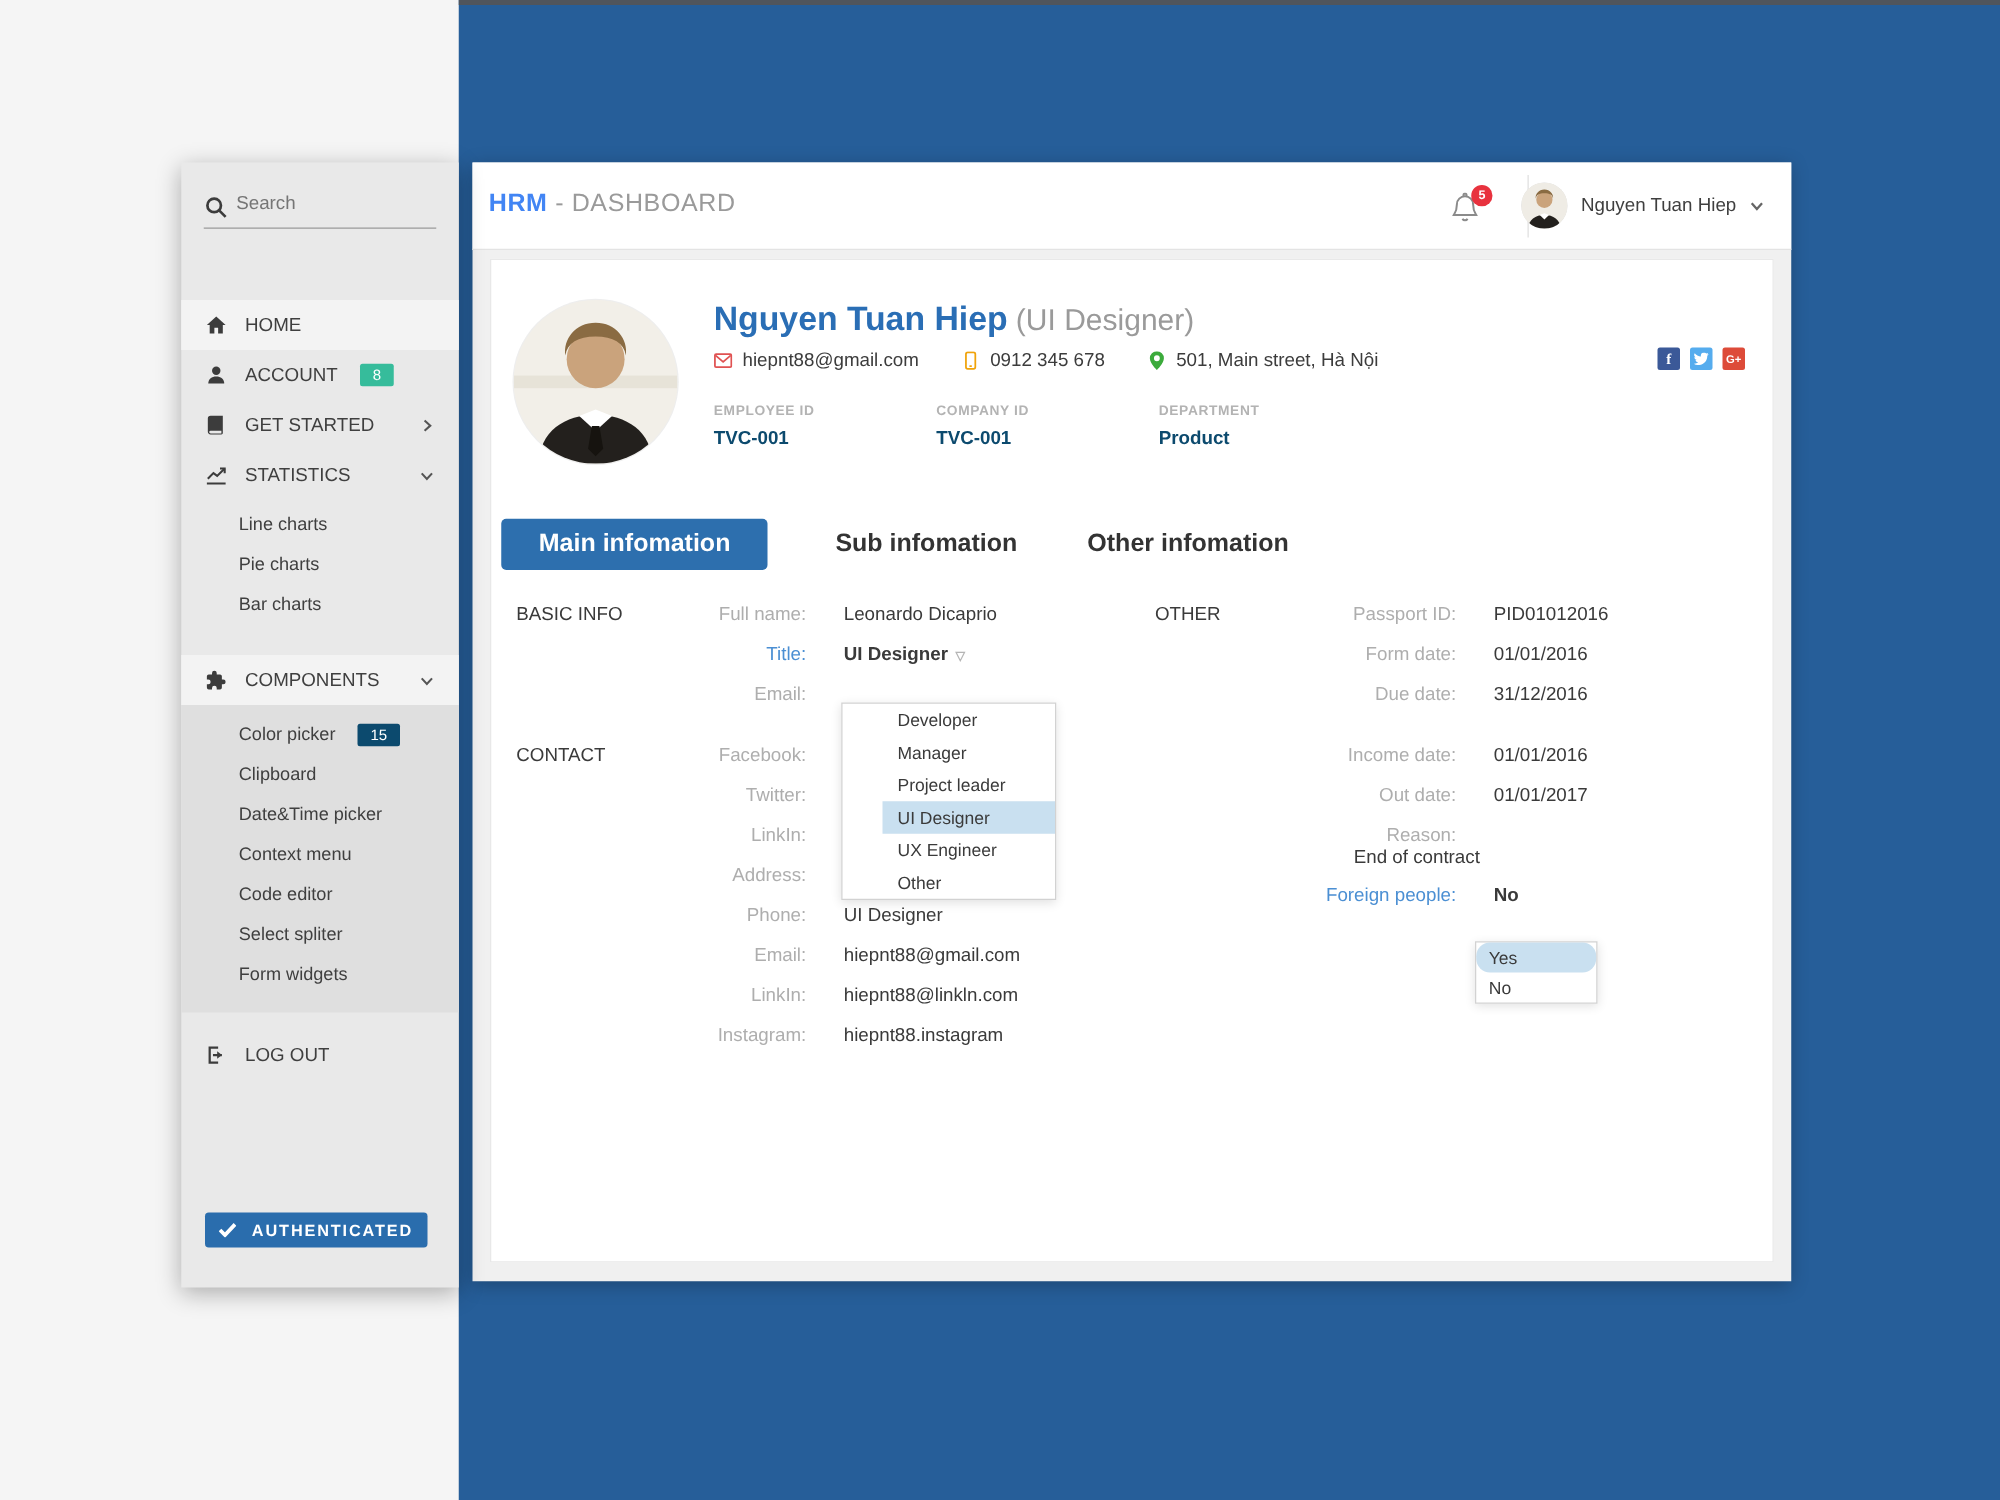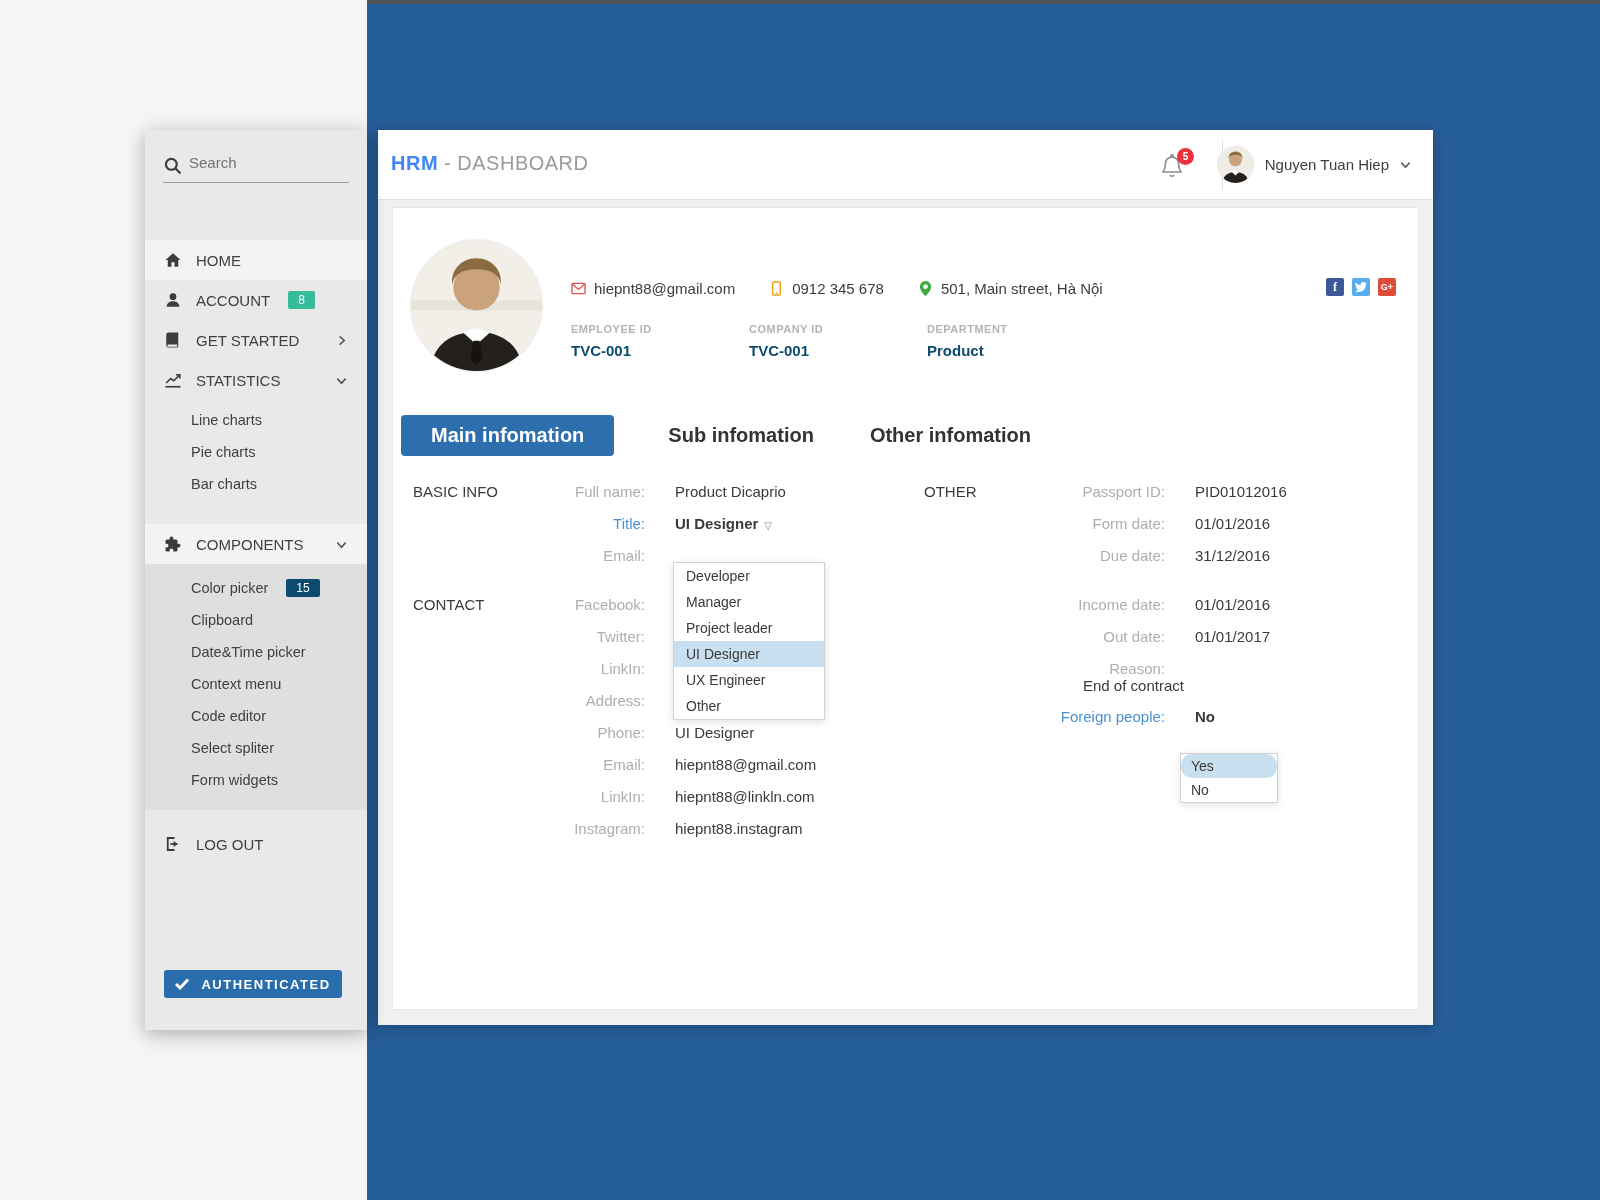--- a/index.html
+++ b/index.html
@@ -88,21 +88,21 @@
   .flabel { width:92px; text-align:right; font-size:15px; color:#aeaeae; }
   .flabel.blue { color:#4b8fd3; }
   .fvalue { margin-left:30px; font-size:15px; color:#3a3a3a; white-space:nowrap; }
   .fvalue.bold { font-weight:bold; }
   .flabel-wide { width:112px; text-align:right; font-size:15px; color:#aeaeae; }
   .flabel-wide.blue { color:#4b8fd3; }
   .dd-caret { display:inline-block; margin-left:6px; font-size:10px; color:#b5b5b5; }
 
   
   .dropdown { position:absolute; background:#fff; border:1px solid #d2d2d2; box-shadow:0 2px 8px rgba(0,0,0,.12); z-index:20; }
-  .dd-title { left:280px; top:354px; width:152px; }
+  .dd-title { left:280px; top:354px; width:172px;padding-left:32px; }
   .dd-item { padding:5px 12px; font-size:14px; color:#3a3a3a; cursor:pointer; }
   .dd-item.selected { background:#c9e0f0; }
   .dd-foreign { left:787px; top:545px; width:98px; }
   .dd-foreign .dd-item { padding:4px 10px;border-radius:11px; }
 
   svg { display:block; }
 </style>
 </head>
 <body>
 
@@ -237,20 +237,23 @@
           <rect width="130" height="130" fill="#f2efe8"></rect>
           <rect y="60" width="130" height="10" fill="#e7e3d8"></rect>
           <circle cx="65" cy="47" r="23" fill="#caa37c"></circle>
           <path d="M65 18c-16 0-26 13-24 26 1.5-10 10-15 24-15s22.5 5 24 15c2-13-8-26-24-26z" fill="#8a6b42"></path>
           <path d="M20 130c0-26 21-39 45-39s45 13 45 39z" fill="#23201d"></path>
           <path d="M52 92l13 12 13-12-13-5z" fill="#fff"></path>
           <path d="M62 100h6l3 18-6 6-6-6z" fill="#16130f"></path>
         </svg>
     </div>
 
+    <div class="profile-name-row">
+      <span class="profile-name">Nguyen Tuan Hiep</span><span class="profile-role"> (UI Designer)</span>
+    </div>
 
     <div class="contact-row">
       <div class="contact-chip">
         <svg class="chip-icon" viewBox="0 0 16 13" fill="none" stroke="#e05252" stroke-width="1.5">
             <rect x="1" y="1" width="14" height="11" rx="1"></rect>
             <polyline points="1.5,2 8,7.5 14.5,2"></polyline>
           </svg>
         <span>hiepnt88@gmail.com</span>
       </div>
       <div class="contact-chip">
@@ -295,21 +298,21 @@
 
     <div class="tabs">
       <div class="tab active">Main infomation</div>
       <div class="tab">Sub infomation</div>
       <div class="tab">Other infomation</div>
     </div>
 
     <div class="section-label" style="left:20px; top:275px;">BASIC INFO</div>
     <div class="frow" style="left:160px; top:275px;">
       <span class="flabel">Full name:</span>
-      <span class="fvalue">Product Dicaprio</span>
+      <span class="fvalue">Leonardo Dicaprio</span>
     </div>
     <div class="frow" style="left:160px; top:307px;">
       <span class="flabel blue">Title:</span>
       <span class="fvalue bold"><span>UI Designer</span><span class="dd-caret">▽</span></span>
     </div>
     <div class="frow" style="left:160px; top:339px;">
       <span class="flabel">Email:</span>
       <span class="fvalue"></span>
     </div>
 

